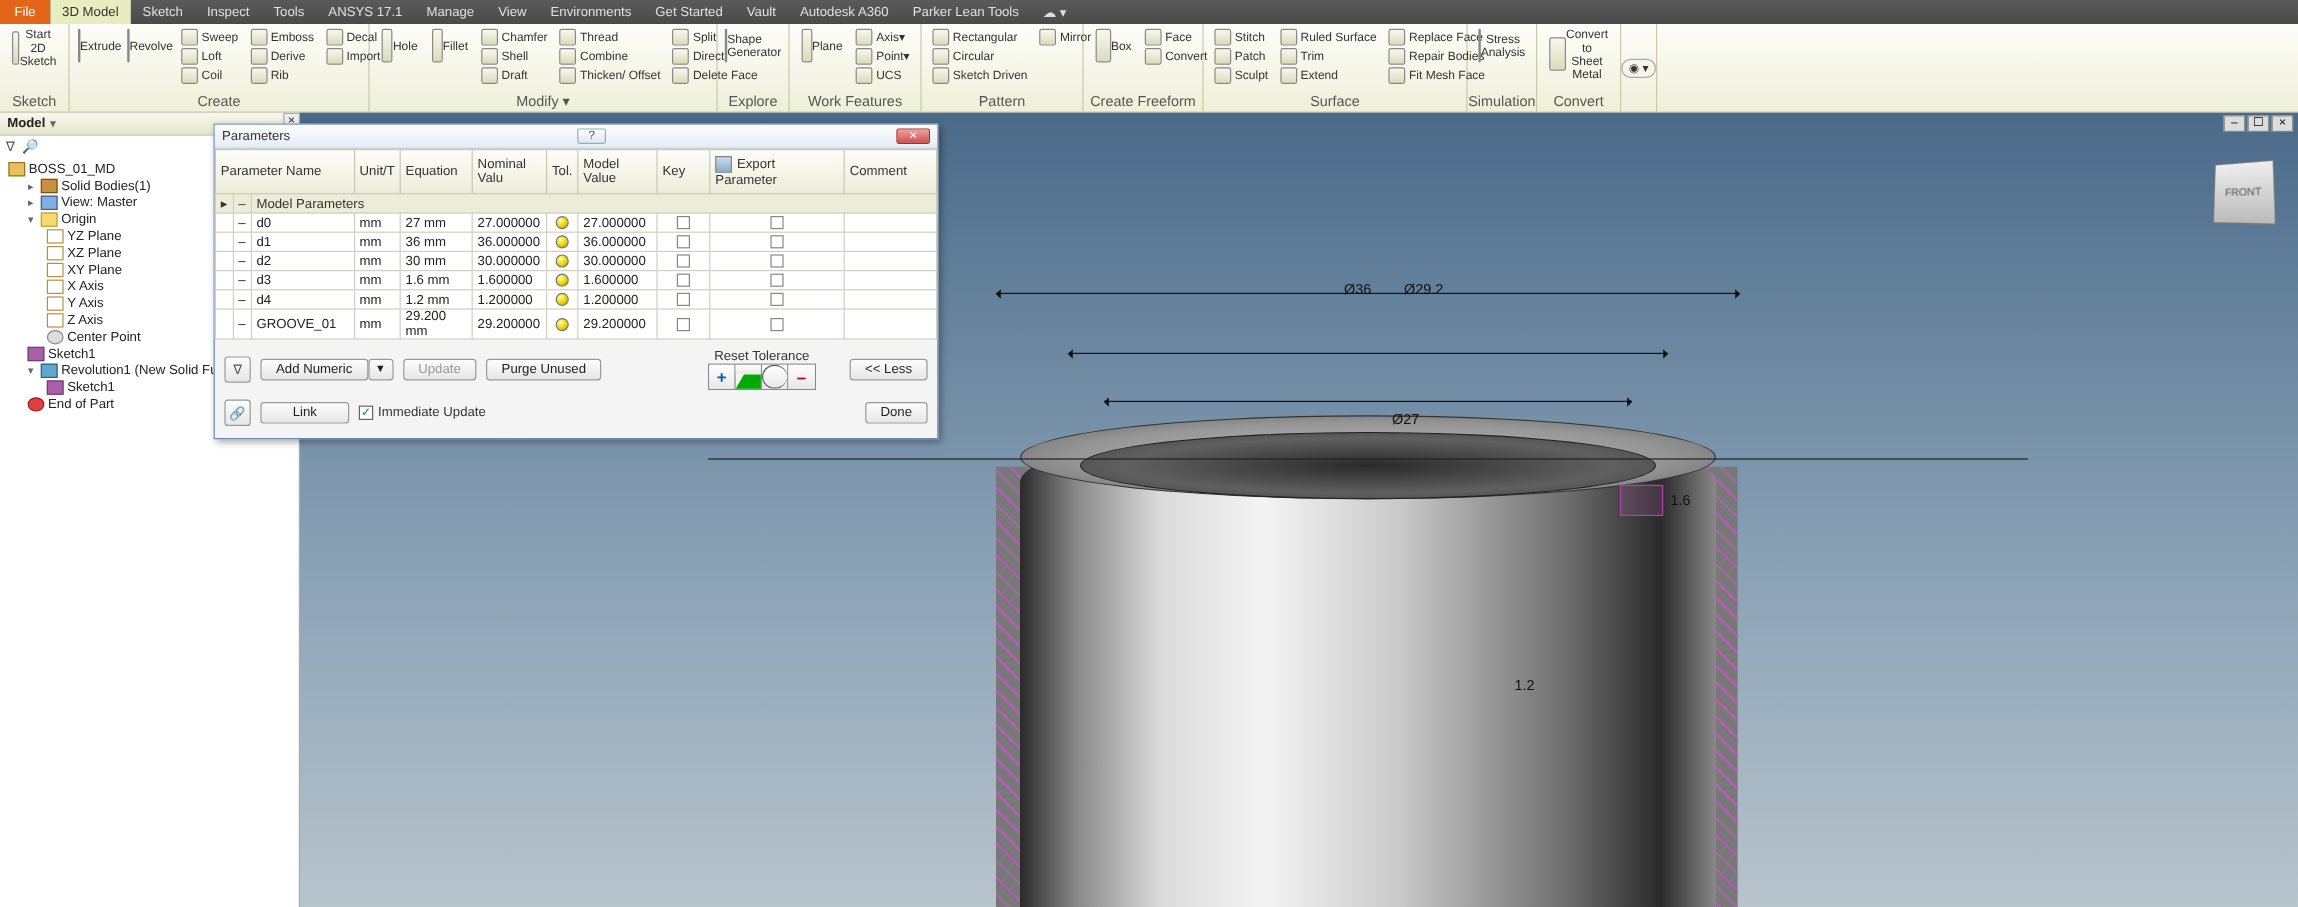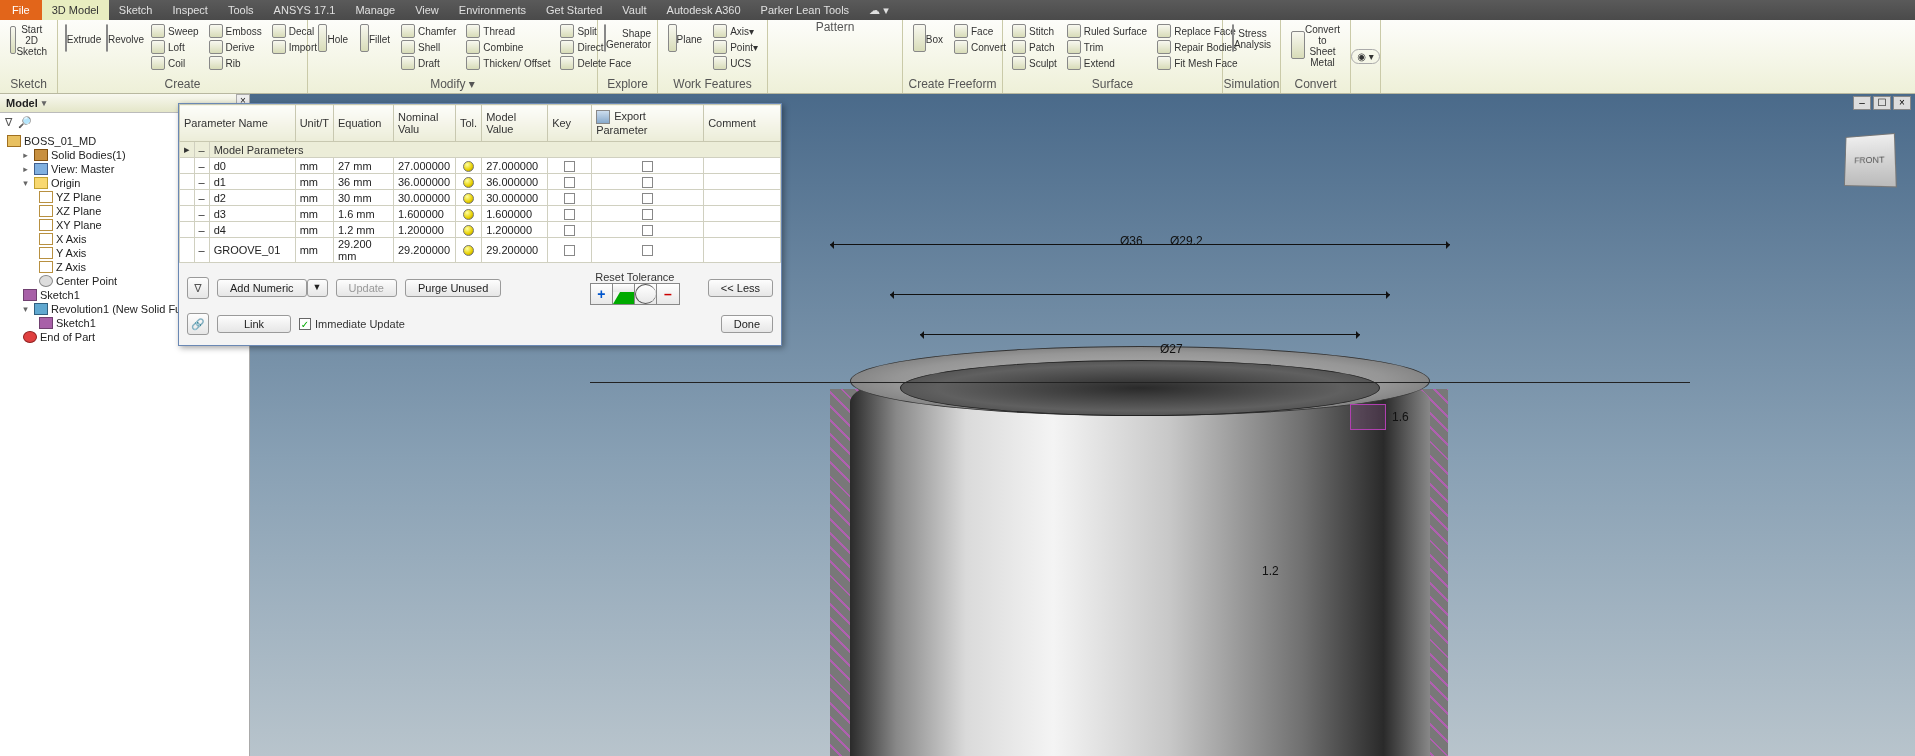--- a/index.html
+++ b/index.html
@@ -234,21 +234,21 @@
           </div>
       </div>
     </div>
     <div class="ribbon-group-title"><span>Modify</span> ▾</div>
   </div>
 
   <div class="ribbon-group" style="width:60px">
     <div class="ribbon-group-body">
       <div class="big-btn">
           <span class="ic"></span>
-          <span style="white-space:pre-line;text-align:right">Shape
+          <span style="white-space:pre-line;text-align:left">Shape
 Generator</span>
         </div>
     </div>
     <div class="ribbon-group-title">Explore</div>
   </div>
 
   <div class="ribbon-group" style="width:110px">
     <div class="ribbon-group-body">
       <div class="big-btn">
           <span class="ic"></span>
@@ -260,20 +260,42 @@
         <div class="small-btn">
             <span class="ic"></span>
             <span>UCS</span>
           </div>
       </div>
     </div>
     <div class="ribbon-group-title">Work Features</div>
   </div>
 
   <div class="ribbon-group" style="width:135px">
+    <div class="ribbon-group-body">
+      <div class="small-col">
+        <div class="small-btn">
+            <span class="ic"></span>
+            <span>Rectangular</span>
+          </div>
+        <div class="small-btn">
+            <span class="ic"></span>
+            <span>Circular</span>
+          </div>
+        <div class="small-btn">
+            <span class="ic"></span>
+            <span>Sketch Driven</span>
+          </div>
+      </div>
+      <div class="small-col">
+        <div class="small-btn">
+            <span class="ic"></span>
+            <span>Mirror</span>
+          </div>
+      </div>
+    </div>
     <div class="ribbon-group-title">Pattern</div>
   </div>
 
   <div class="ribbon-group" style="width:100px">
     <div class="ribbon-group-body">
       <div class="big-btn">
           <span class="ic"></span>
           <span>Box</span>
         </div>
       <div class="small-col">
@@ -468,20 +490,26 @@
       <div class="dim" style="left:370px; top:108px">Ø27</div>
 
       <div class="dim" style="left:602px; top:176px">1.6</div>
       <div class="dim" style="left:472px; top:330px">1.2</div>
       <div class="cut-line" style="left:-200px; top:148px; width:1100px"></div>
     </div>
   </div>
 </div>
 
 <div class="dlg">
+  <div class="dlg-title">
+    <span>Parameters</span>
+    <span style="margin-left:auto"></span>
+    <span class="dlg-h">?</span>
+    <span class="dlg-x">✕</span>
+  </div>
 
   <table class="grid">
     <colgroup>
         <col style="width:14px">
         <col style="width:14px">
         <col style="width:86px">
         <col style="width:36px">
         <col style="width:60px">
         <col style="width:62px">
         <col style="width:20px">

